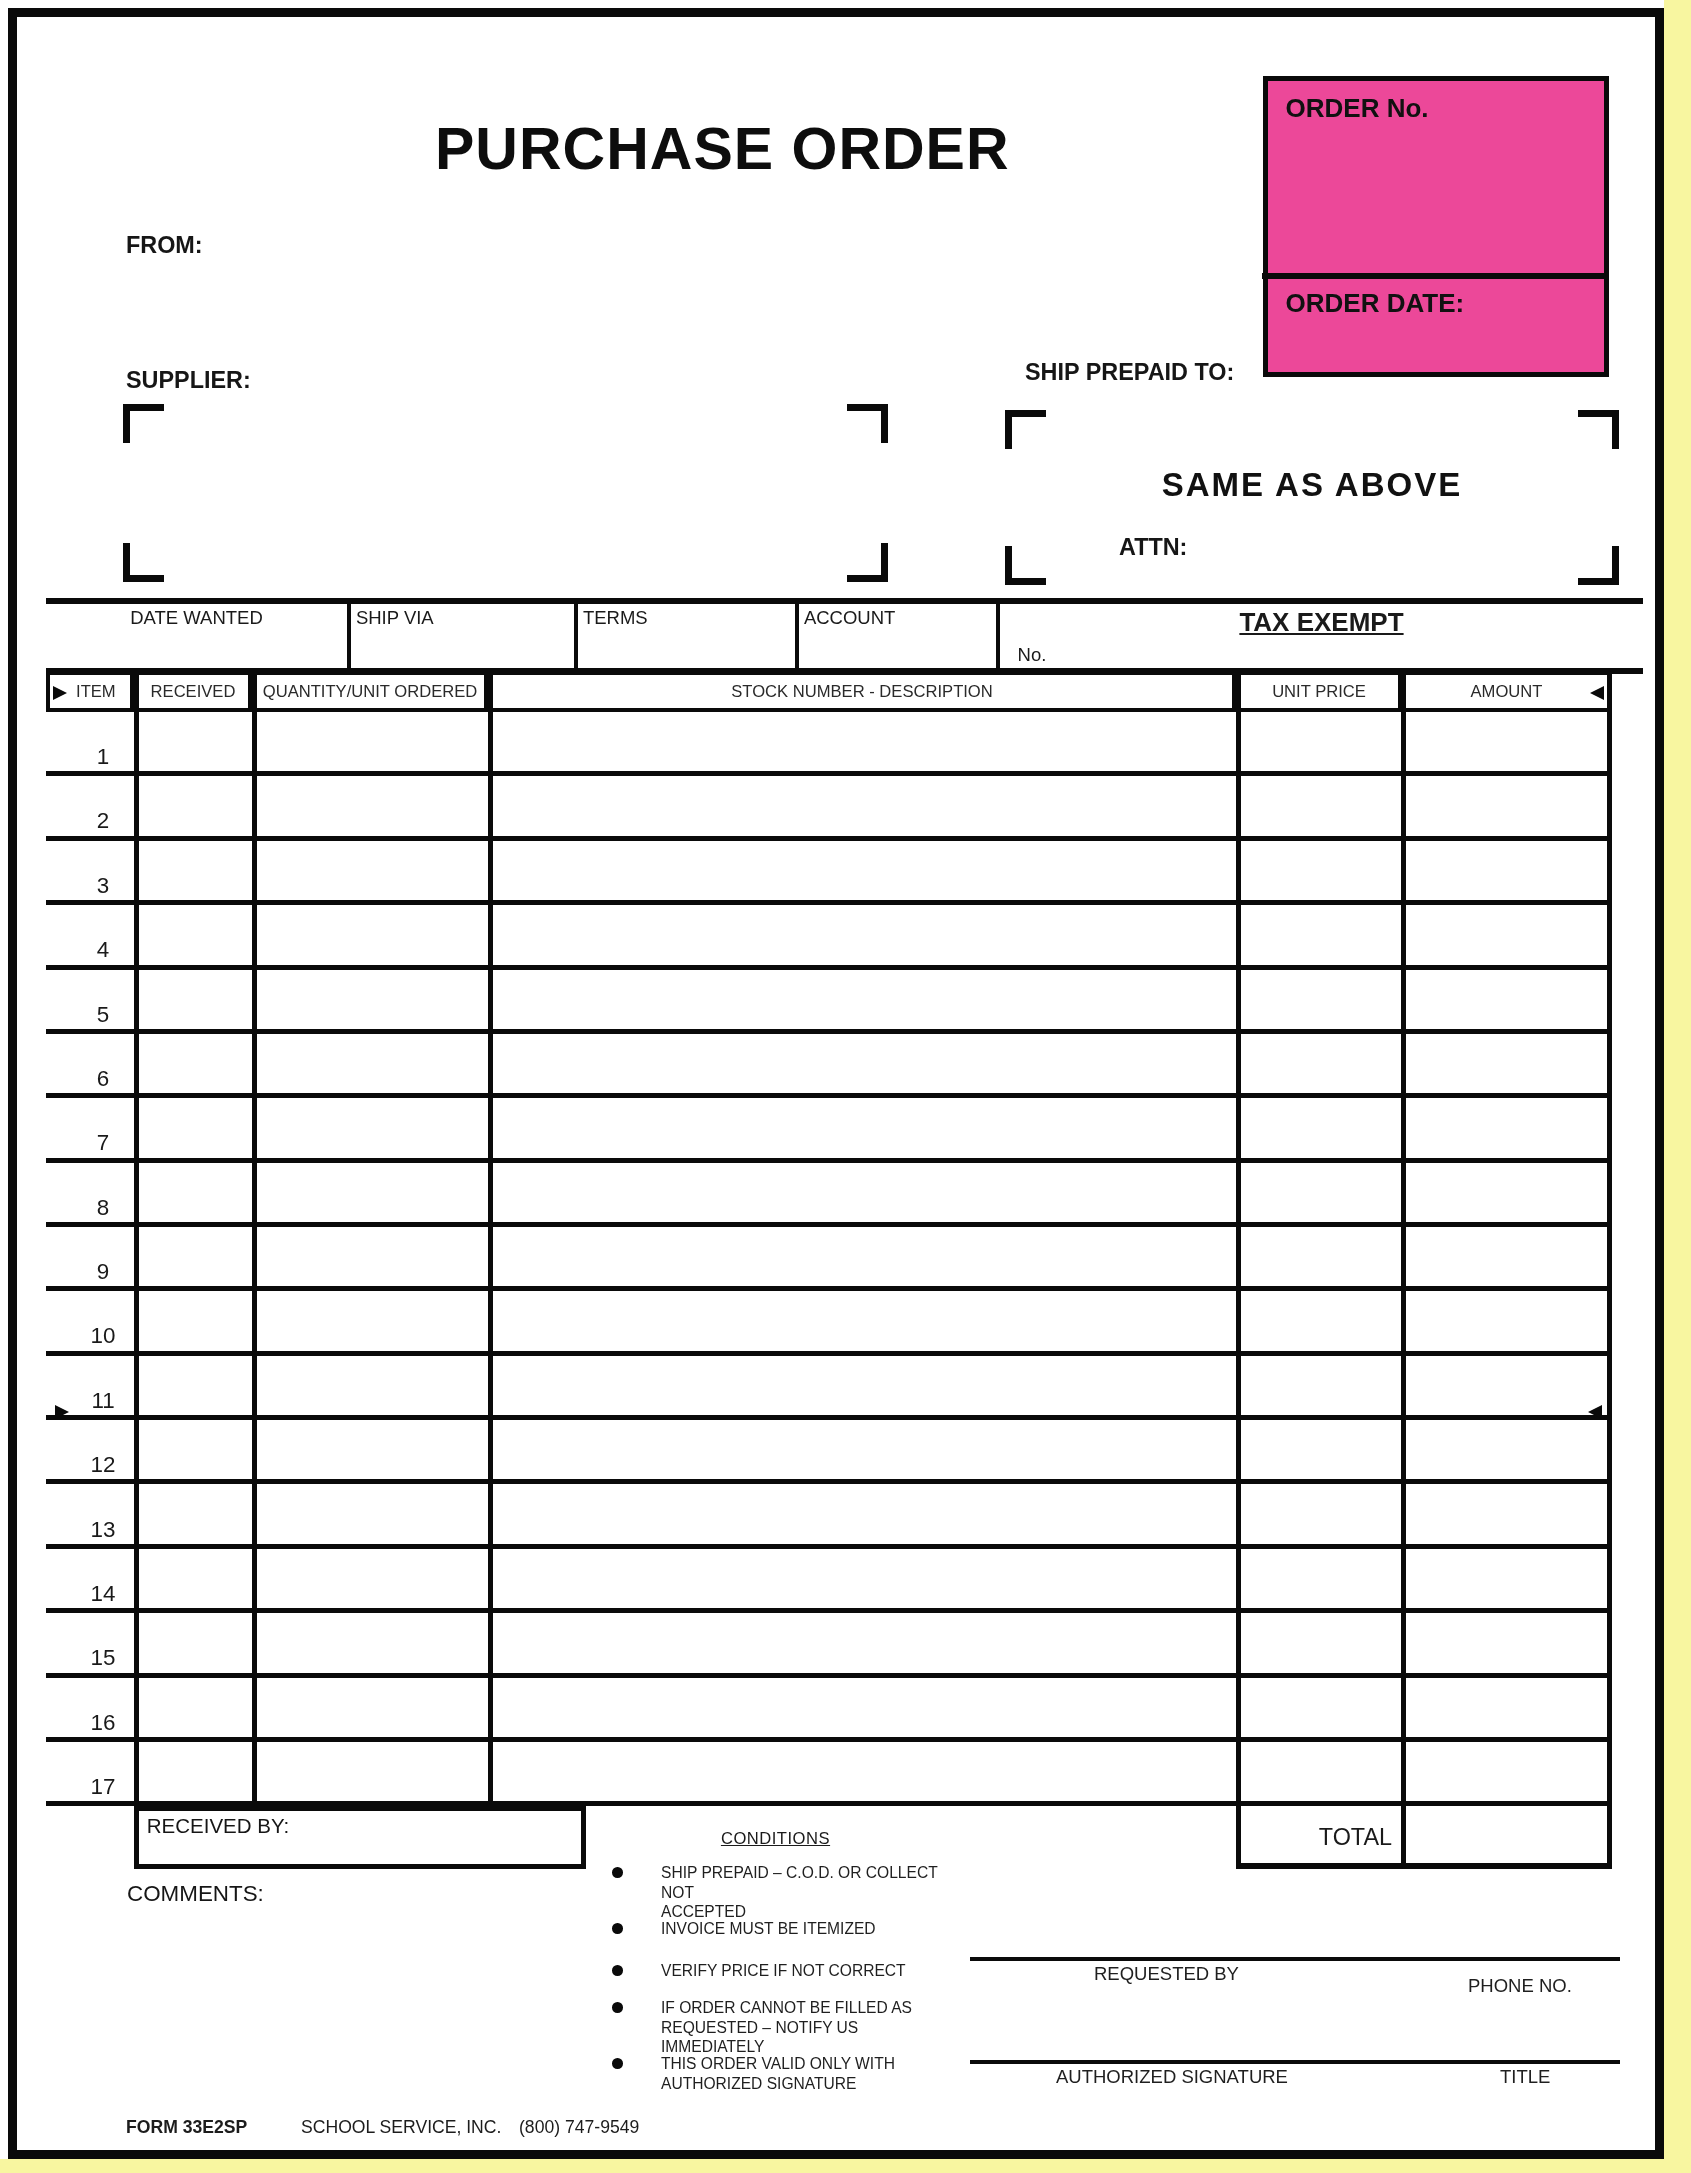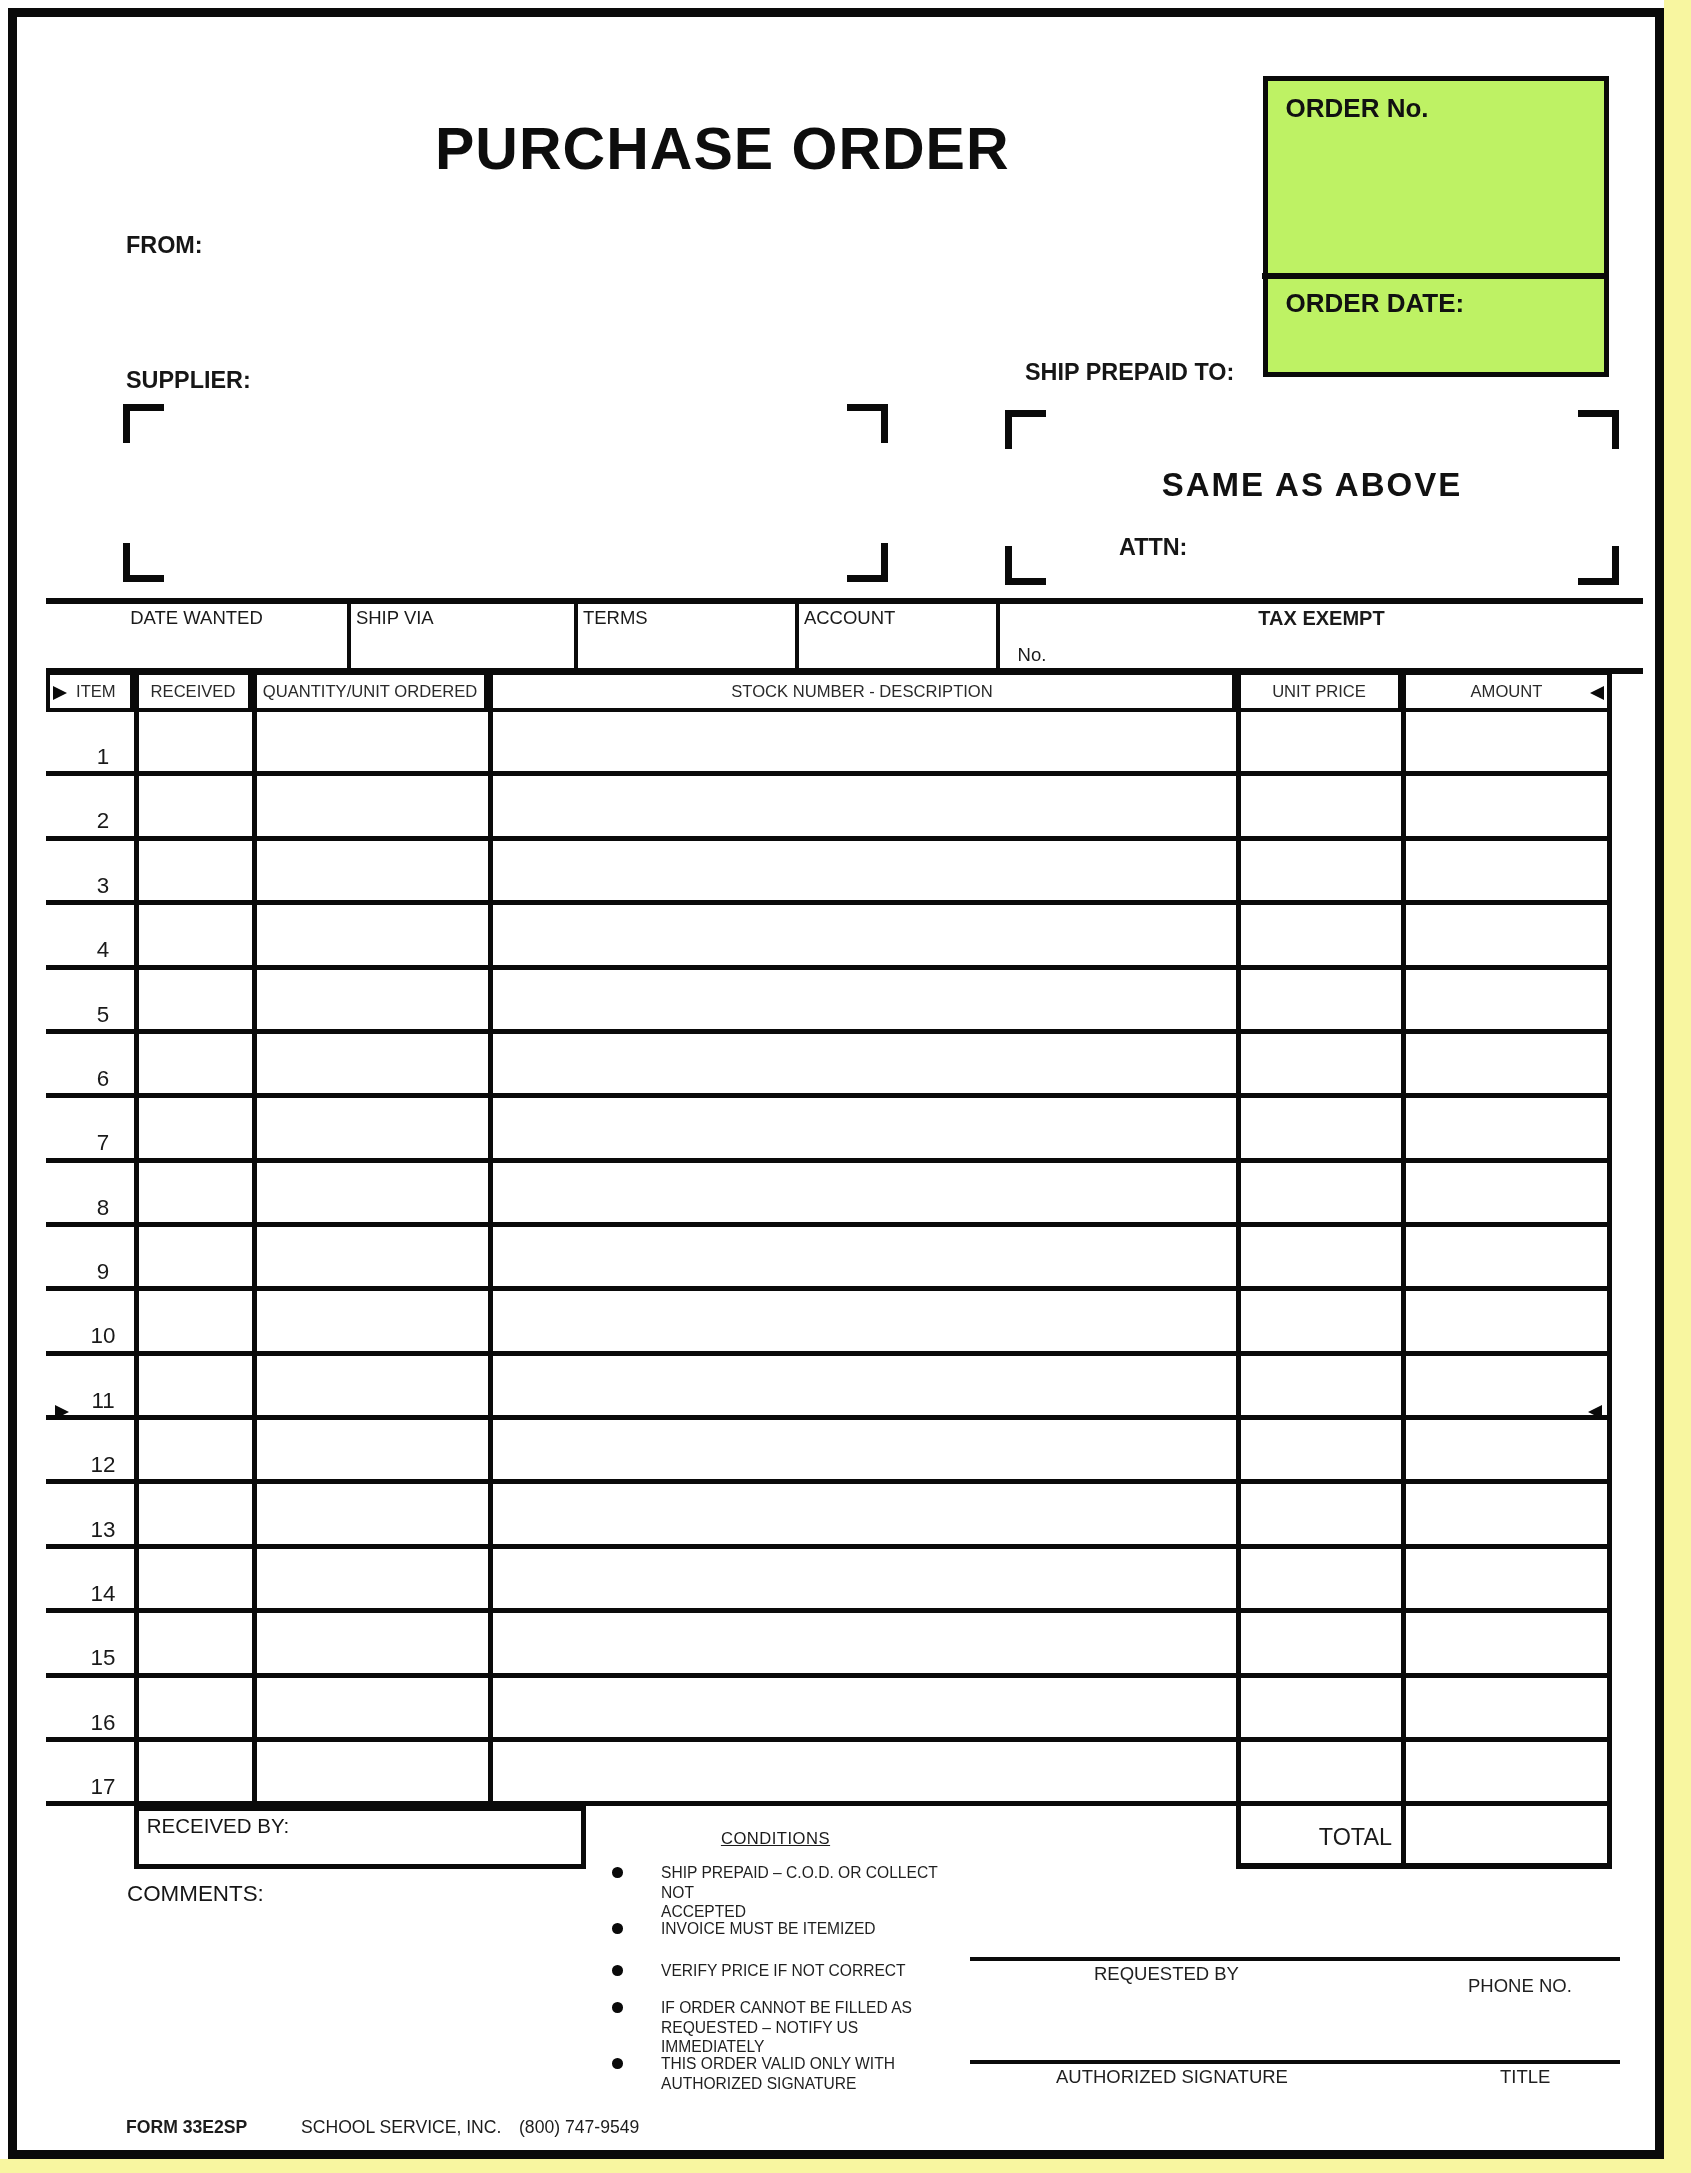--- a/index.html
+++ b/index.html
@@ -14,21 +14,21 @@
     position:absolute;left:7.8px;top:7.8px;width:1656px;height:2151px;
     border:9.8px solid #0a0a0a;box-sizing:border-box;background:transparent;
   }
   .title{
     position:absolute;left:435px;top:115px;font-size:59px;font-weight:bold;
     letter-spacing:1px;color:#0d0d0d;white-space:nowrap;
   }
   .lbl-lg{font-size:23.4px;font-weight:bold;color:#161616;white-space:nowrap;margin-left:40px;}
   .box-order{
     position:absolute;left:1263px;top:76px;width:346px;height:301px;
-    border:5.9px solid #0a0a0a;box-sizing:border-box;background:#bef264;
+    border:5.9px solid #0a0a0a;box-sizing:border-box;background:#ec4899;
   }
   .box-order .divider{position:absolute;left:-5.9px;top:192px;width:346px;height:5.9px;background:#0a0a0a;}
   .box-order .ord-label{position:absolute;left:17.6px;top:11.7px;font-size:26px;font-weight:bold;}
   .box-order .note{
     position:absolute;left:17.6px;top:109px;width:279px;font-size:18.5px;line-height:21.5px;
     text-align:justify;color:#1c1c1c;
   }
   .box-order .date-label{position:absolute;left:17.6px;top:207px;font-size:26px;font-weight:bold;}
   .crn{position:absolute;width:41px;height:39px;box-sizing:border-box;}
   .crn.tl{border-left:7.8px solid #0a0a0a;border-top:7.8px solid #0a0a0a;}
@@ -108,21 +108,21 @@
   <div class="cell" style="width:227px;">
     <span>SHIP VIA</span>
   </div>
   <div class="cell" style="width:221px;">
     <span>TERMS</span>
   </div>
   <div class="cell" style="width:201px;">
     <span>ACCOUNT</span>
   </div>
   <div class="cell" style="flex:1;">
-    <div style="text-align:center;font-weight:bold;font-size:20px;">TAX EXEMPT</div>
+    <div style="text-align:center;font-weight:bold;font-size:26px;text-decoration:underline;">TAX EXEMPT</div>
     <span style="position:absolute;left:17.6px;bottom:2px;">No.</span>
   </div>
 </div>
 
 <div class="hdrcell" style="left:46px;width:88px;">
   <span class="tri-r" style="left:2.9px;top:10.7px;"></span>
   <span style="margin-left:11.7px;">ITEM</span>
 </div>
 <div class="hdrcell" style="left:134px;width:118px;">
   <span>RECEIVED</span>

